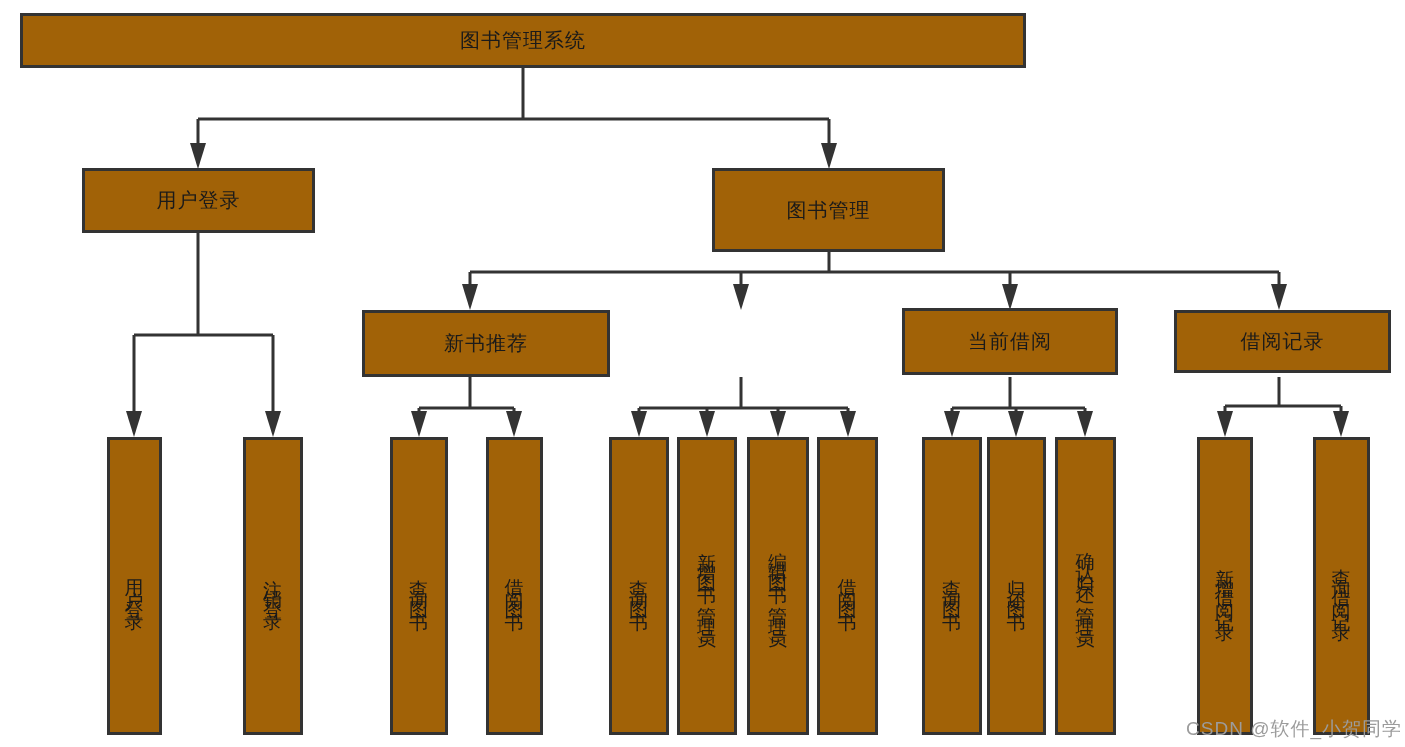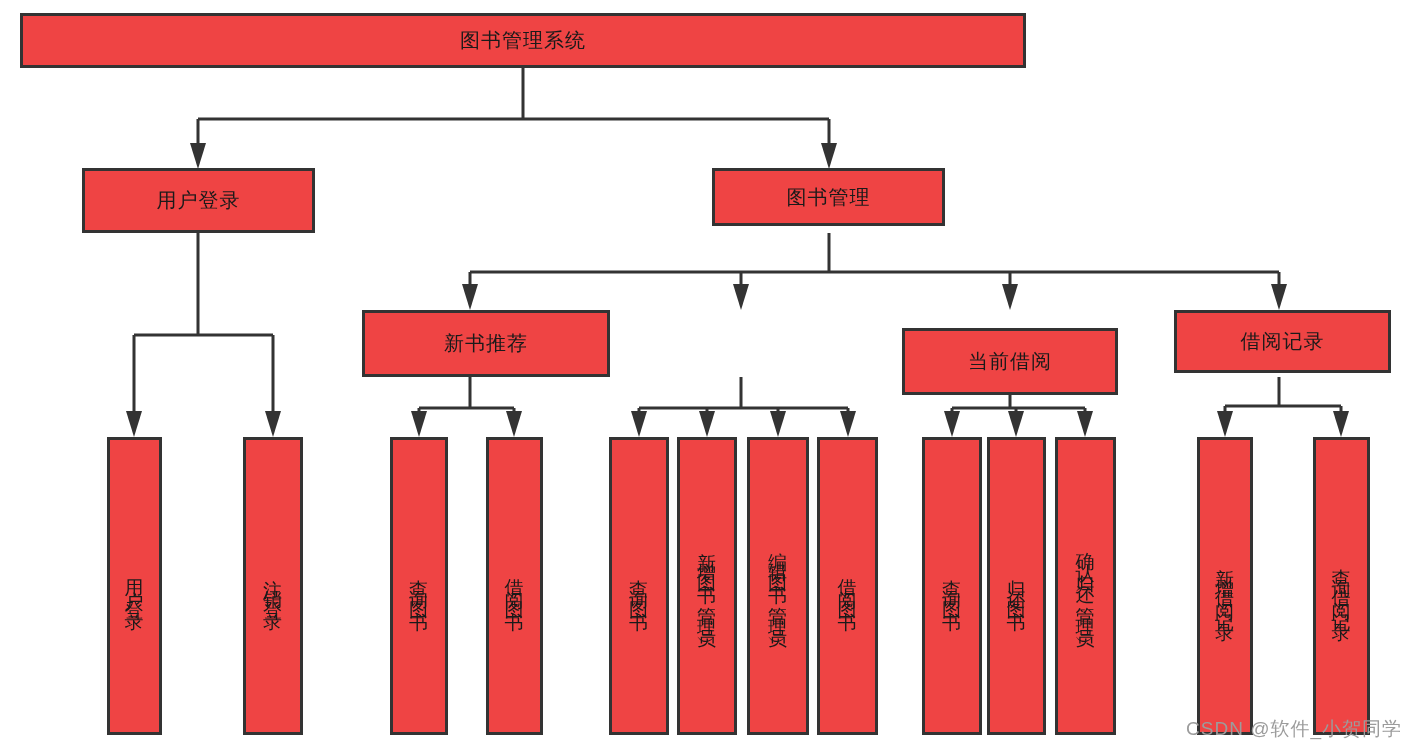--- a/index.html
+++ b/index.html
@@ -4,21 +4,21 @@
 <style>
   html,body{margin:0;padding:0;background:#ffffff;}
   .canvas{
     position:relative;width:1405px;height:747px;background:#ffffff;overflow:hidden;
     font-family:"Liberation Sans","DejaVu Sans",sans-serif;color:#1a1a1a;
   }
   .wires{position:absolute;left:0;top:0;z-index:0;}
   .wire{stroke:#333333;stroke-width:3;fill:none;}
   .ah{fill:#333333;stroke:none;}
   .box{
-    position:absolute;box-sizing:border-box;background:#ef4444;
+    position:absolute;box-sizing:border-box;background:#a16207;
     border:3px solid #333333;display:flex;align-items:center;justify-content:center;
     z-index:1;white-space:nowrap;
   }
   .h{font-size:20px;letter-spacing:1px;}
   .v{
     writing-mode:vertical-rl;text-orientation:mixed;
     font-size:19px;letter-spacing:11px;line-height:1;
   }
   .watermark{
     position:absolute;right:3px;bottom:5px;z-index:3;
@@ -64,24 +64,24 @@
         <polygon points="1016,437 1008,411 1024,411" class="ah"></polygon>
         <polygon points="1085,437 1077,411 1093,411" class="ah"></polygon>
         <polygon points="1225,437 1217,411 1233,411" class="ah"></polygon>
         <polygon points="1341,437 1333,411 1349,411" class="ah"></polygon>
       </g>
   </svg>
 
   <div class="box h" style="left:20px;top:13px;width:1006px;height:55px">图书管理系统</div>
 
   <div class="box h" style="left:82px;top:168px;width:233px;height:65px">用户登录</div>
-  <div class="box h" style="left:712px;top:168px;width:233px;height:58px">图书管理</div>
+  <div class="box h" style="left:712px;top:168px;width:233px;height:84px">图书管理</div>
 
   <div class="box h" style="left:362px;top:310px;width:248px;height:67px">新书推荐</div>
-  <div class="box h" style="left:902px;top:328px;width:216px;height:67px">当前借阅</div>
+  <div class="box h" style="left:902px;top:308px;width:216px;height:67px">当前借阅</div>
   <div class="box h" style="left:1174px;top:310px;width:217px;height:63px">借阅记录</div>
 
   <div class="box v" style="left:107px;top:437px;width:55px;height:298px">用户登录</div>
   <div class="box v" style="left:243px;top:437px;width:60px;height:298px">注销登录</div>
 
   <div class="box v" style="left:390px;top:437px;width:58px;height:298px">查询图书</div>
   <div class="box v" style="left:486px;top:437px;width:57px;height:298px">借阅图书</div>
 
   <div class="box v" style="left:609px;top:437px;width:60px;height:298px">查询图书</div>
   <div class="box v" style="left:677px;top:437px;width:60px;height:298px">新增图书（管理员）</div>

